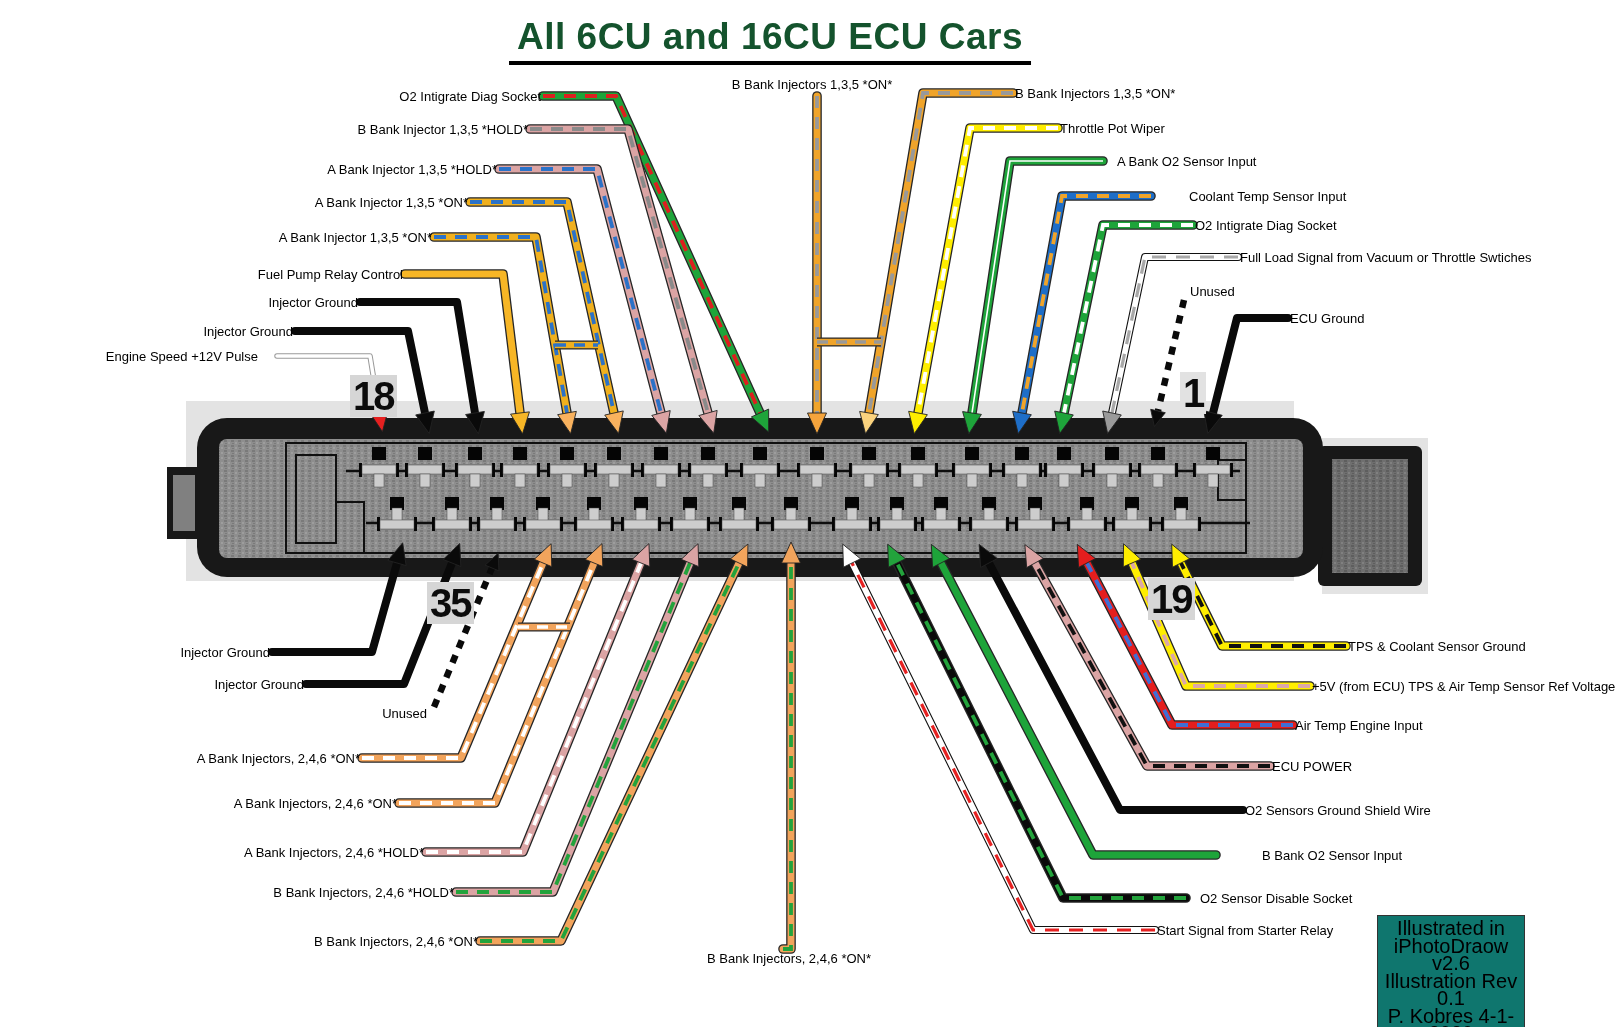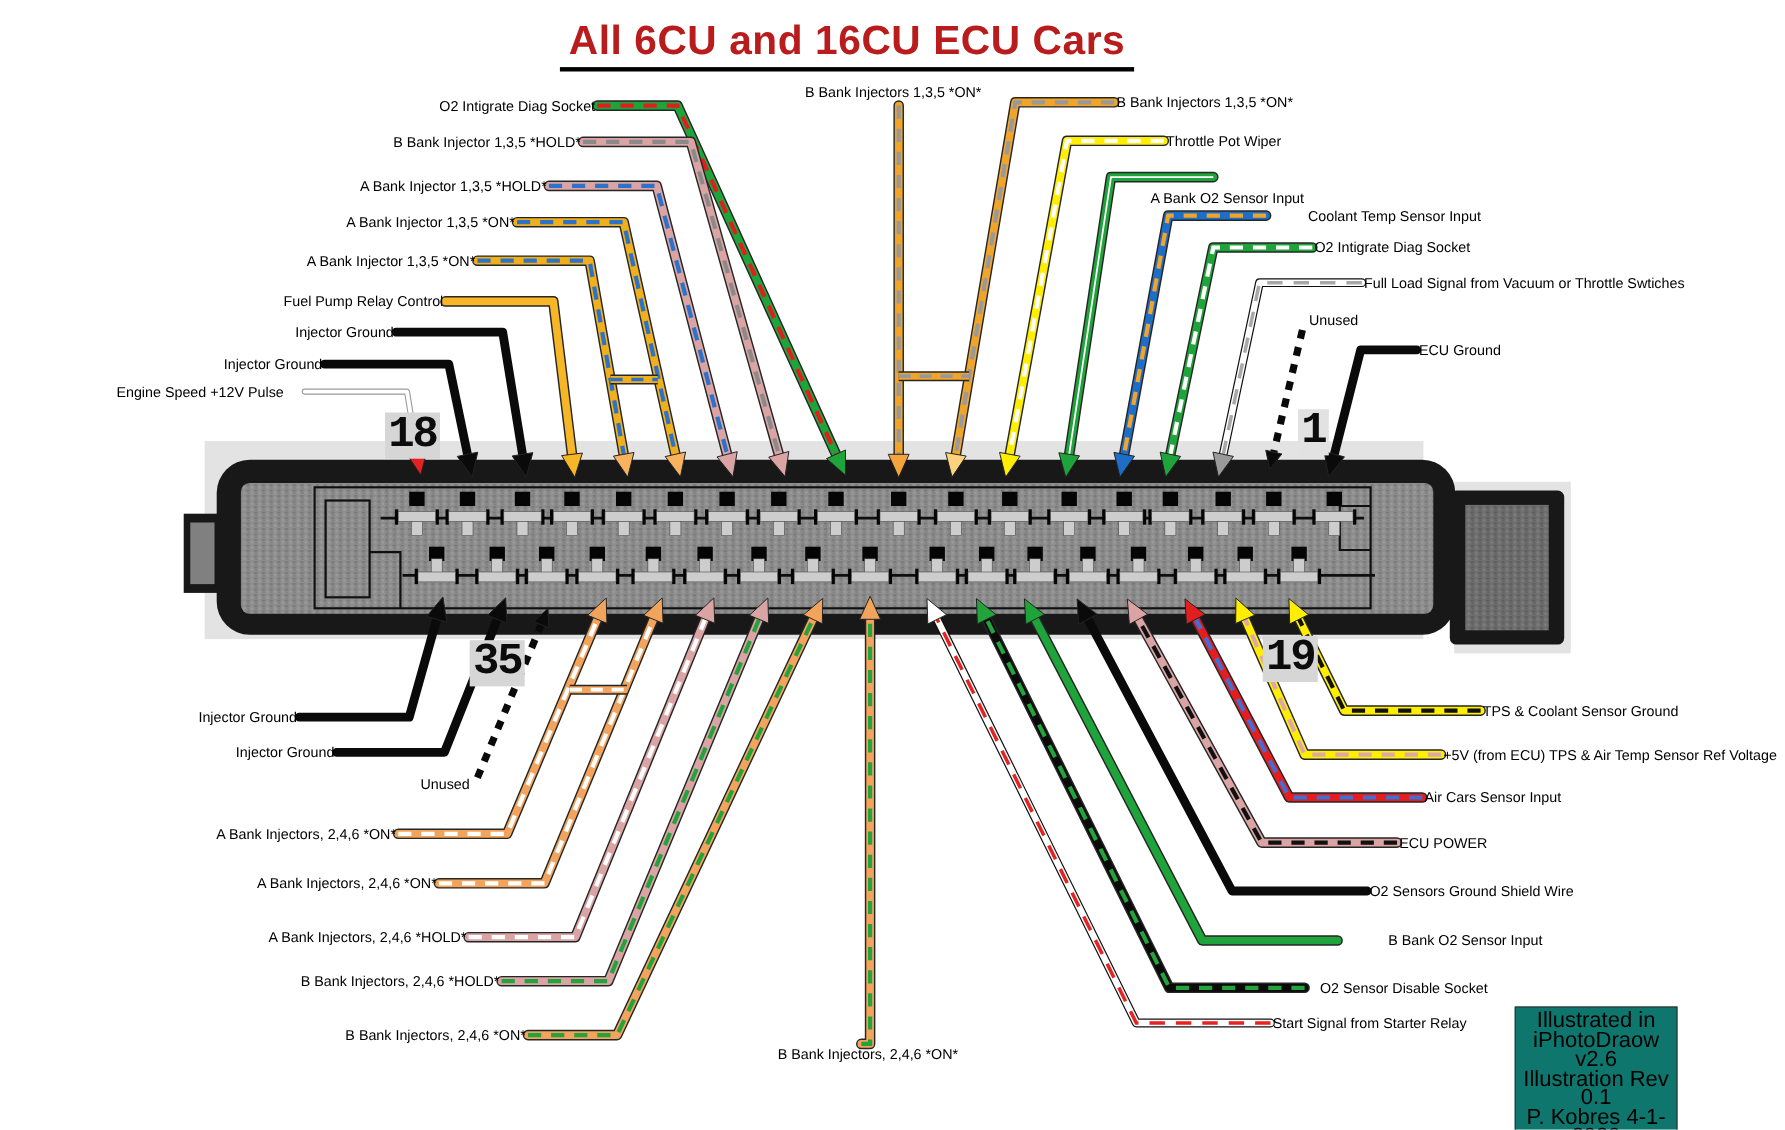--- a/index.html
+++ b/index.html
@@ -1,27 +1,27 @@
 <!DOCTYPE html>
 <html><head>
 <meta charset="utf-8">
 <style>
   html,body{margin:0;padding:0;background:#fff;}
   .canvas{position:relative;width:1623px;height:1027px;background:#ffffff;
           font-family:"Liberation Sans",sans-serif;overflow:hidden;}
   #art{position:absolute;left:0;top:0;}
   .title{position:absolute;left:770px;top:16px;transform:translateX(-50%);
-         font-size:37px;font-weight:bold;color:#b91c1c;white-space:nowrap;
+         font-size:37px;font-weight:bold;color:#14532d;white-space:nowrap;
          border-bottom:4px solid #000;padding:0 8px 3px 8px;letter-spacing:0.5px;}
   .wire-label{position:absolute;font-size:13px;color:#000;white-space:nowrap;z-index:3;}
   .a-right{transform:translate(-100%,-50%);}
   .a-left{transform:translate(0,-50%);}
   .a-center{transform:translate(-50%,-50%);}
   .pin-num{position:absolute;z-index:4;background:#d6d6d6;color:#0c0c0c;
-           font-size:40px;font-weight:bold;line-height:1;padding:1px 3px;letter-spacing:-2px;font-family:Liberation Mono, monospace;}
+           font-size:40px;font-weight:bold;line-height:1;padding:1px 3px;letter-spacing:-2px;}
   .credit{position:absolute;left:1377px;top:915px;width:142px;border:1.5px solid #333;
           background:#0f766e;text-align:center;font-size:20px;line-height:17.5px;
           color:#000;padding:4px 2px;z-index:3;}
 </style>
 </head>
 <body>
 
 <div class="canvas">
   <svg id="art" width="1623" height="1027">
       <defs>
@@ -445,41 +445,41 @@
       <div class="wire-label a-right" style="left: 497px; top: 169px;">A Bank Injector 1,3,5 *HOLD*</div>
       <div class="wire-label a-right" style="left: 468px; top: 202px;">A Bank Injector 1,3,5 *ON*</div>
       <div class="wire-label a-right" style="left: 432px; top: 237px;">A Bank Injector 1,3,5 *ON*</div>
       <div class="wire-label a-right" style="left: 403px; top: 274px;">Fuel Pump Relay Control</div>
       <div class="wire-label a-right" style="left: 358px; top: 302px;">Injector Ground</div>
       <div class="wire-label a-right" style="left: 293px; top: 331px;">Injector Ground</div>
       <div class="wire-label a-right" style="left: 258px; top: 356px;">Engine Speed +12V Pulse</div>
       <div class="wire-label a-center" style="left: 812px; top: 84px;">B Bank Injectors 1,3,5 *ON*</div>
       <div class="wire-label a-left" style="left: 1015px; top: 93px;">B Bank Injectors 1,3,5 *ON*</div>
       <div class="wire-label a-left" style="left: 1060px; top: 128px;">Throttle Pot Wiper</div>
-      <div class="wire-label a-left" style="left: 1046px; top: 161px; margin-top: 19px;">A Bank O2 Sensor Input</div>
+      <div class="wire-label a-left" style="left: 1117px; top: 161px;">A Bank O2 Sensor Input</div>
       <div class="wire-label a-left" style="left: 1153px; top: 196px; padding-left: 36px;">Coolant Temp Sensor Input</div>
       <div class="wire-label a-left" style="left: 1195px; top: 225px;">O2 Intigrate Diag Socket</div>
       <div class="wire-label a-left" style="left: 1240px; top: 257px;">Full Load Signal from Vacuum or Throttle Swtiches</div>
       <div class="wire-label a-left" style="left: 1190px; top: 291px;">Unused</div>
       <div class="wire-label a-left" style="left: 1290px; top: 318px;">ECU Ground</div>
       <div class="wire-label a-right" style="left: 270px; top: 652px;">Injector Ground</div>
       <div class="wire-label a-right" style="left: 304px; top: 684px;">Injector Ground</div>
       <div class="wire-label a-right" style="left: 427px; top: 713px;">Unused</div>
       <div class="wire-label a-right" style="left: 360px; top: 758px;">A Bank Injectors, 2,4,6 *ON*</div>
       <div class="wire-label a-right" style="left: 397px; top: 803px;">A Bank Injectors, 2,4,6 *ON*</div>
       <div class="wire-label a-right" style="left: 424px; top: 852px;">A Bank Injectors, 2,4,6 *HOLD*</div>
       <div class="wire-label a-right" style="left: 454px; top: 892px;">B Bank Injectors, 2,4,6 *HOLD*</div>
       <div class="wire-label a-right" style="left: 478px; top: 941px;">B Bank Injectors, 2,4,6 *ON*</div>
       <div class="wire-label a-center" style="left: 789px; top: 958px;">B Bank Injectors, 2,4,6 *ON*</div>
       <div class="wire-label a-left" style="left: 1157px; top: 930px;">Start Signal from Starter Relay</div>
       <div class="wire-label a-left" style="left: 1188px; top: 898px; margin-left: 12px;">O2 Sensor Disable Socket</div>
       <div class="wire-label a-left" style="left: 1218px; top: 855px; margin-left: 44px;">B Bank O2 Sensor Input</div>
       <div class="wire-label a-left" style="left: 1245px; top: 810px;">O2 Sensors Ground Shield Wire</div>
       <div class="wire-label a-left" style="left: 1272px; top: 766px;">ECU POWER</div>
-      <div class="wire-label a-left" style="left: 1295px; top: 725px;">Air Cars Sensor Input</div>
+      <div class="wire-label a-left" style="left: 1295px; top: 725px;">Air Temp Engine Input</div>
       <div class="wire-label a-left" style="left: 1312px; top: 686px; text-align: right;">+5V (from ECU) TPS &amp; Air Temp Sensor Ref Voltage</div>
       <div class="wire-label a-left" style="left: 1348px; top: 646px;">TPS &amp; Coolant Sensor Ground</div>
     </div>
   <div class="credit">
     <div>Illustrated in</div>
     <div>iPhotoDraow v2.6</div>
     <div>Illustration Rev 0.1</div>
     <div>P. Kobres 4-1-2020</div>
   </div>
 </div>

